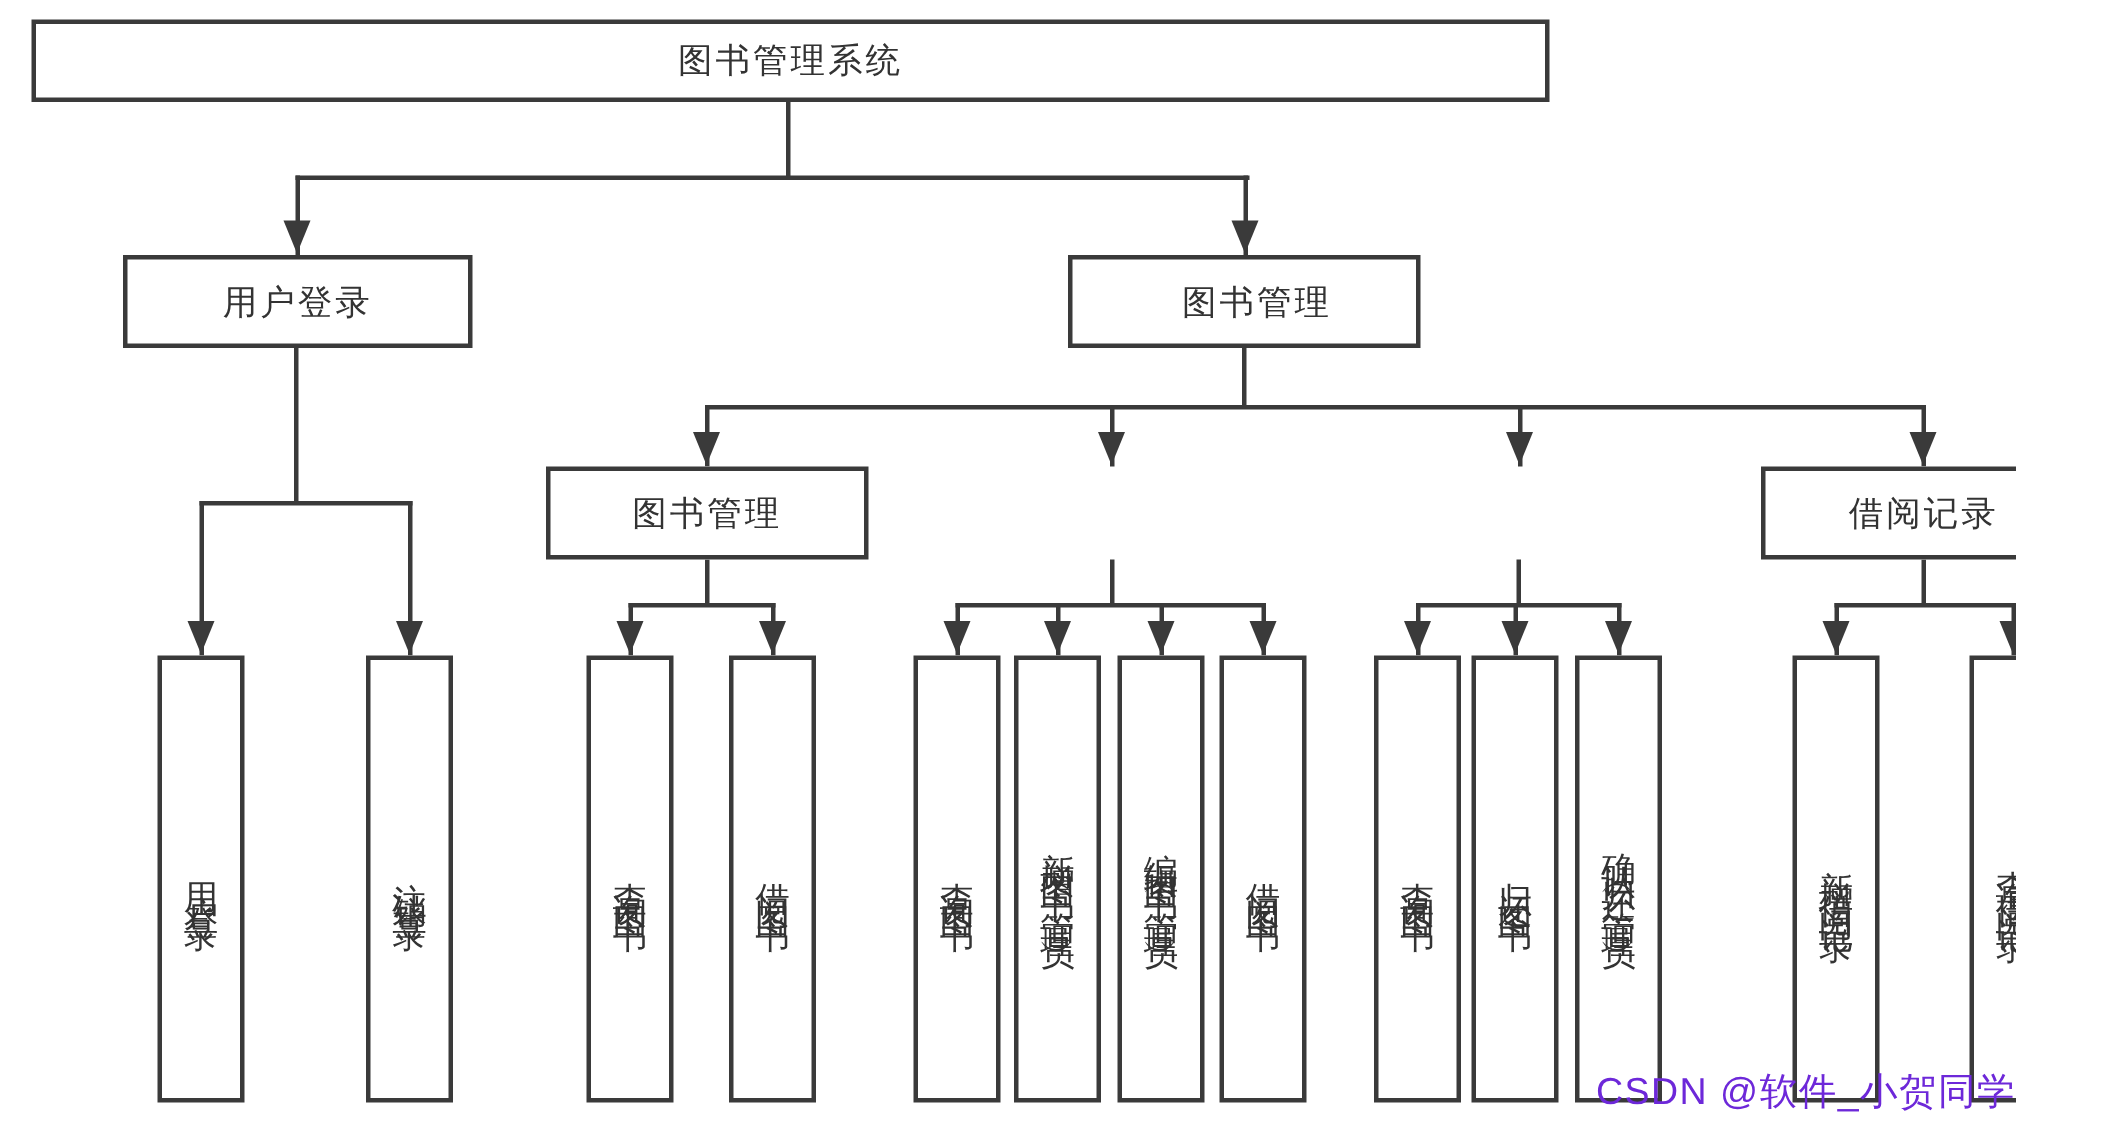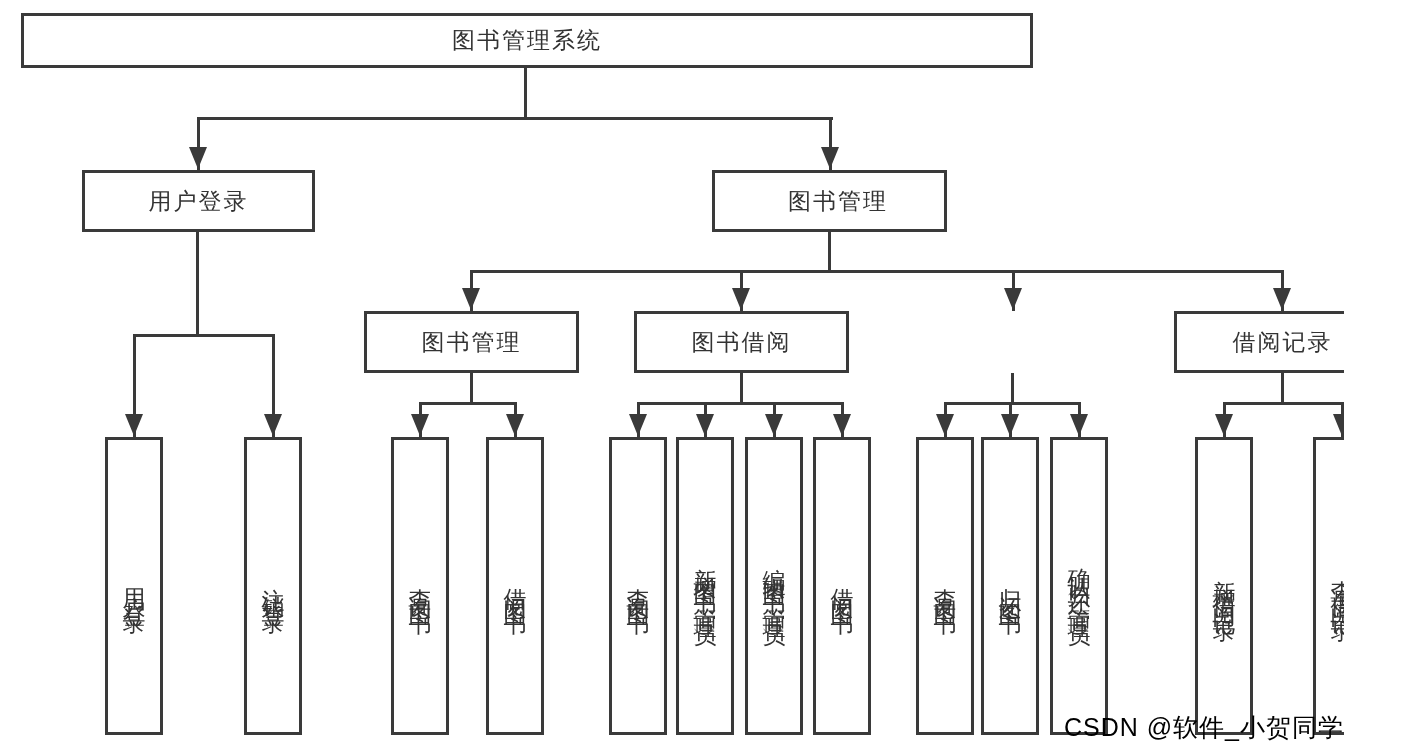--- a/index.html
+++ b/index.html
@@ -55,21 +55,21 @@
     border-right: 9px solid transparent;
     border-top: 22px solid #3a3a3a;
     z-index: 2;
   }
   .watermark {
     position: absolute;
     right: 0px;
     top: 711px;
     font-size: 25px;
     letter-spacing: 1px;
-    color: #000000;
+    color: #6d28d9;
     white-space: nowrap;
     z-index: 4;
   }
 </style>
 </head>
 <body>
 
 <div id="canvas">
 
   <div class="box" style="left:21px; top:13px; width:1012px; height:55px;">
@@ -104,23 +104,20 @@
   <div class="vl" style="left:1012px; top:270px; height:41px;"></div>
   <div class="vl" style="left:1281px; top:270px; height:41px;"></div>
   <div class="arr" style="left:462px; top:288px;"></div>
   <div class="arr" style="left:732px; top:288px;"></div>
   <div class="arr" style="left:1004px; top:288px;"></div>
   <div class="arr" style="left:1273px; top:288px;"></div>
 
   <div class="box" style="left:364px; top:311px; width:215px; height:62px;">
     <span>图书管理</span>
   </div>
-  <div class="box" style="left:634px; top:311px; width:215px; height:62px;">
-    <span>图书借阅</span>
-  </div>
   <div class="box" style="left:1174px; top:311px; width:217px; height:62px;">
     <span>借阅记录</span>
   </div>
 
   <div class="vl" style="left:470px; top:373px; height:31px;"></div>
   <div class="hl" style="left:419px; top:402px; width:98px;"></div>
   <div class="vl" style="left:419px; top:402px; height:35px;"></div>
   <div class="vl" style="left:514px; top:402px; height:35px;"></div>
   <div class="arr" style="left:411px; top:414px;"></div>
   <div class="arr" style="left:506px; top:414px;"></div>

